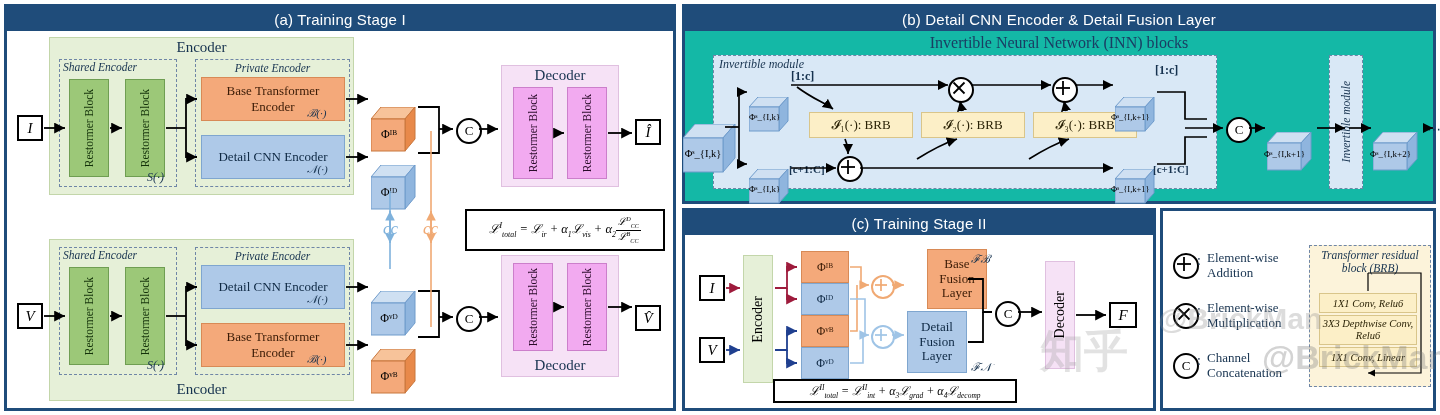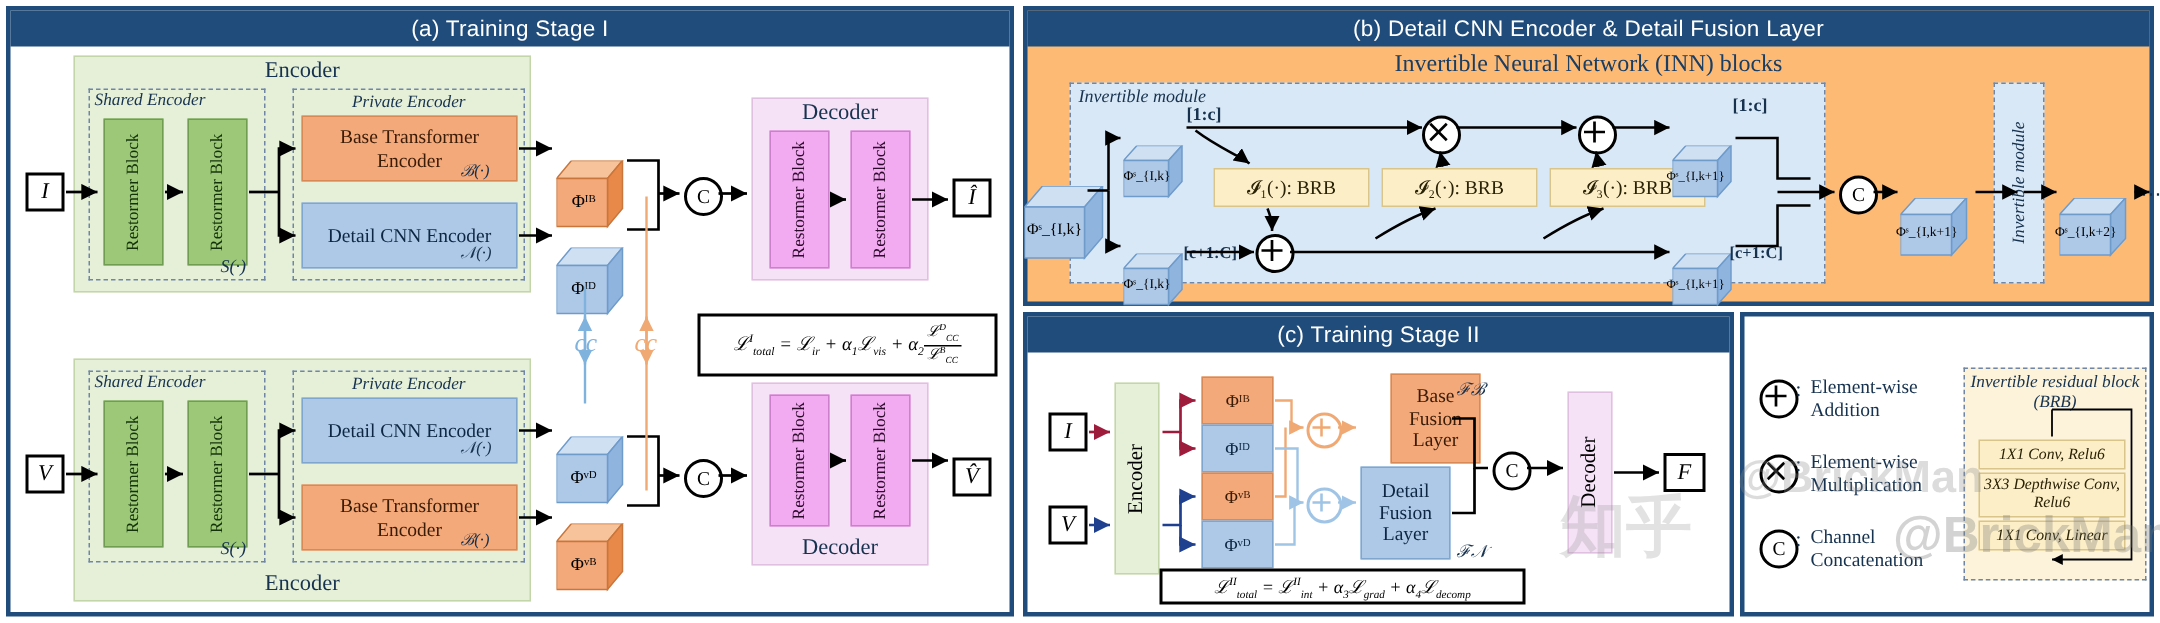--- a/index.html
+++ b/index.html
@@ -215,21 +215,21 @@
 
     <g stroke-width="1.6" fill="none">
       <line x1="383" y1="262" x2="383" y2="204" stroke="#7FB2DC" marker-end="url(#ahb)"></line>
       <line x1="383" y1="184" x2="383" y2="236" stroke="#7FB2DC" marker-end="url(#ahb)"></line>
       <line x1="424" y1="320" x2="424" y2="204" stroke="#F0A973" marker-end="url(#aho)"></line>
       <line x1="424" y1="124" x2="424" y2="236" stroke="#F0A973" marker-end="url(#aho)"></line>
     </g>
   </svg>
 </div>
 
-<div class="panel" style="left:682px;top:4px;width:754px;height:200px;background:#fdba74;">
+<div class="panel" style="left:682px;top:4px;width:754px;height:200px;background:#14b8a6;">
   <div class="phdr">(b) Detail CNN Encoder &amp; Detail Fusion Layer</div>
   <div class="lbl ctr" style="left:0;top:26px;width:748px;height:20px;font-size:16px;color:#1a3d63;">Invertible Neural Network (INN) blocks</div>
 
   <div class="abs dash" style="left:28px;top:48px;width:504px;height:134px;background:#D9E8F6;"></div>
   <div class="lbl ital" style="left:34px;top:50px;font-size:12px;">Invertible module</div>
 
   <div class="cube" style="left:-2px;top:95px;">
     <svg width="56" height="50">
       <polygon points="0,14 12,0 52,0 40,14" fill="#CFE0F2" stroke="#6f9bcb"></polygon>
       <polygon points="40,14 52,0 52,34 40,48" fill="#8FB5DE" stroke="#6f9bcb"></polygon>
@@ -505,21 +505,21 @@
   <div class="lbl" style="left:34px;top:92px;font-size:14px;">:</div>
   <div class="lbl" style="left:44px;top:90px;width:95px;font-size:13px;line-height:1.15;">Element-wise Multiplication</div>
 
   <div class="opc ctr" style="left:10px;top:142px;width:22px;height:22px;font-size:13px;">
     <span>C</span>
   </div>
   <div class="lbl" style="left:34px;top:142px;font-size:14px;">:</div>
   <div class="lbl" style="left:44px;top:140px;width:95px;font-size:13px;line-height:1.15;">Channel Concatenation</div>
 
   <div class="abs dash" style="left:146px;top:34px;width:122px;height:142px;background:#FCF3DA;"></div>
-  <div class="lbl ital ctr" style="left:150px;top:38px;width:114px;font-size:11.5px;line-height:1.1;">Invertible residual block (BRB)</div>
+  <div class="lbl ital ctr" style="left:150px;top:38px;width:114px;font-size:11.5px;line-height:1.1;">Transformer residual block (BRB)</div>
 
   <div class="abs brb ctr" style="left:156px;top:82px;width:98px;height:20px;font-size:10.5px;font-style:italic;">
     <span>1X1 Conv, Relu6</span>
   </div>
   <div class="abs brb ctr" style="left:156px;top:104px;width:98px;height:30px;font-size:10.5px;font-style:italic;line-height:1.1;">
     <span>3X3 Depthwise Conv, Relu6</span>
   </div>
   <div class="abs brb ctr" style="left:156px;top:136px;width:98px;height:20px;font-size:10.5px;font-style:italic;">
     <span>1X1 Conv, Linear</span>
   </div>

